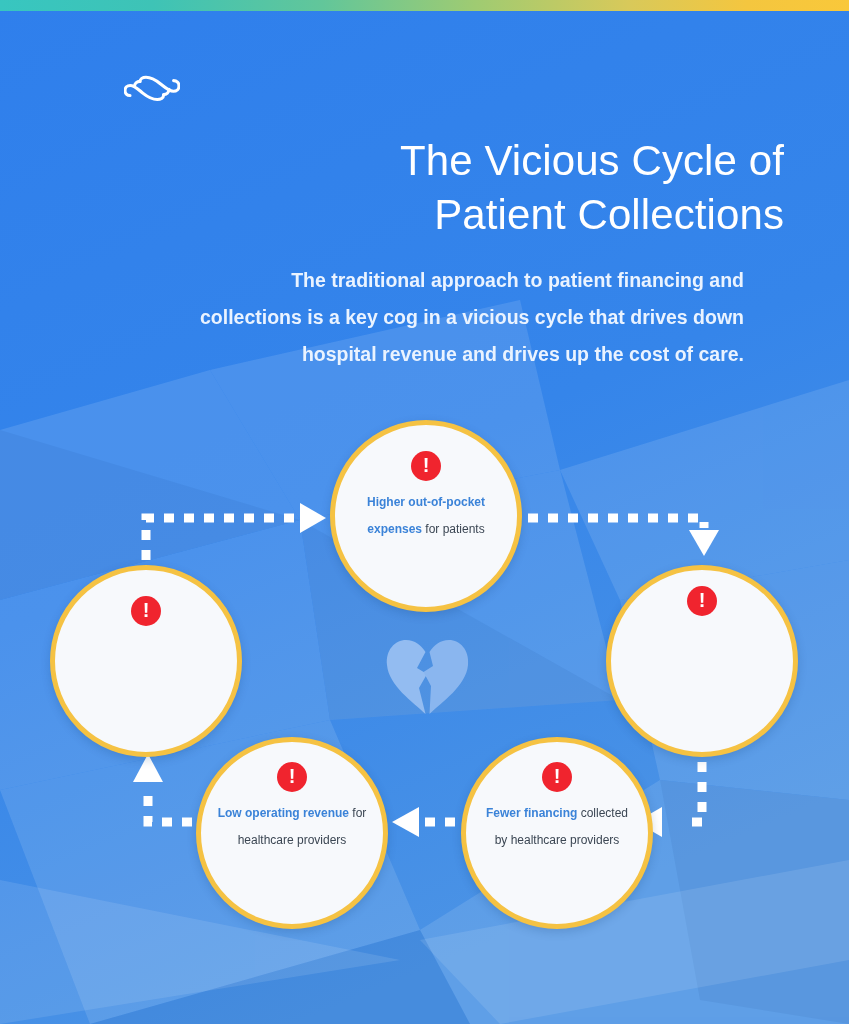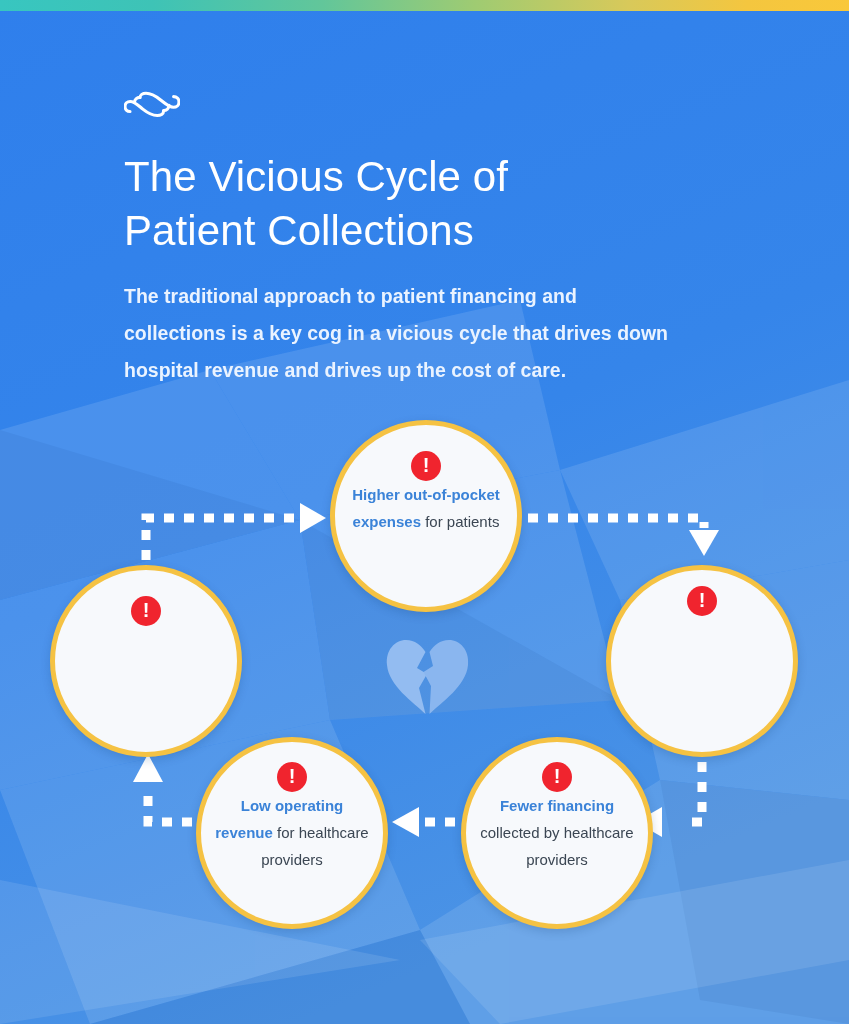--- a/index.html
+++ b/index.html
@@ -32,23 +32,24 @@
     width: 849px;
     height: 11px;
     background: linear-gradient(90deg, #38c6c0 0%, #3ec3b6 18%, #62c69a 38%, #9fcb72 56%, #d8c95a 74%, #f4c63f 88%, #f9c83a 100%);
     z-index: 40;
   }
 
   
   #header {
     position: absolute;
     left: 124px;
-    top: 84px;
+    top: 68px;
     width: 660px;
     z-index: 20;
+    text-align: right;
   }
   #logo { display:block; margin-bottom: 26px; }
 
   #title {
     color: #ffffff;
     font-size: 42px;
     line-height: 54px;
     font-weight: 400;
     letter-spacing: 0.1px;
     margin: 0 0 20px 0;
@@ -93,24 +94,25 @@
     border-radius: 50%;
     background: #f0242e;
     color: #ffffff;
     font-size: 20px;
     font-weight: 700;
     line-height: 29px;
     text-align: center;
     flex: 0 0 auto;
   }
   .node-text {
-    font-size: 15px;
+    font-size: 12px;
     line-height: 27px;
     color: #3b4653;
     padding: 0 12px;
+    margin-top: 8px;
   }
   .node-text b {
     color: #3b83d8;
     font-weight: 700;
   }
 
   
   #node-top    { left: 330px; top: 420px;  width: 192px; height: 192px; padding-top: 26px; }
   #node-right  { left: 606px; top: 565px;  width: 192px; height: 192px; padding-top: 16px; }
   #node-bottom-right { left: 461px; top: 737px; width: 192px; height: 192px; padding-top: 20px; }

